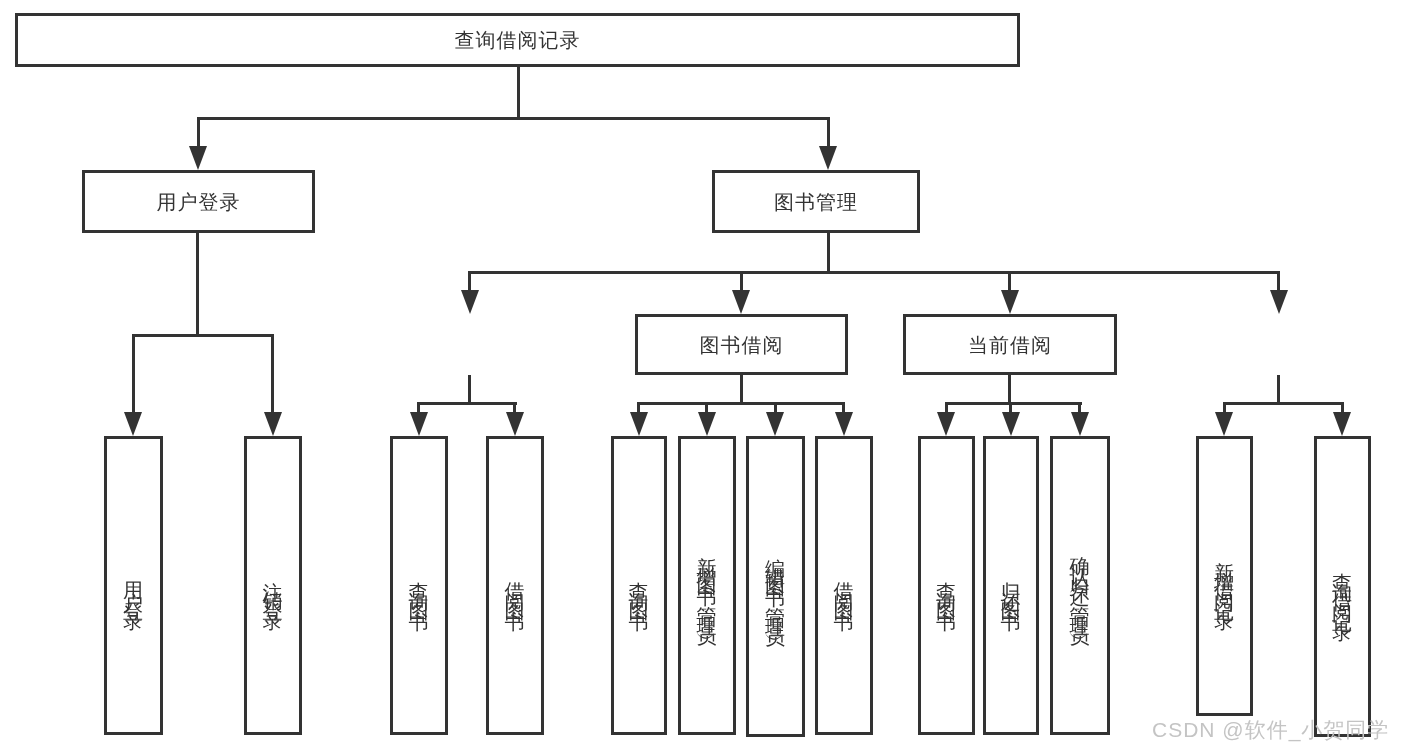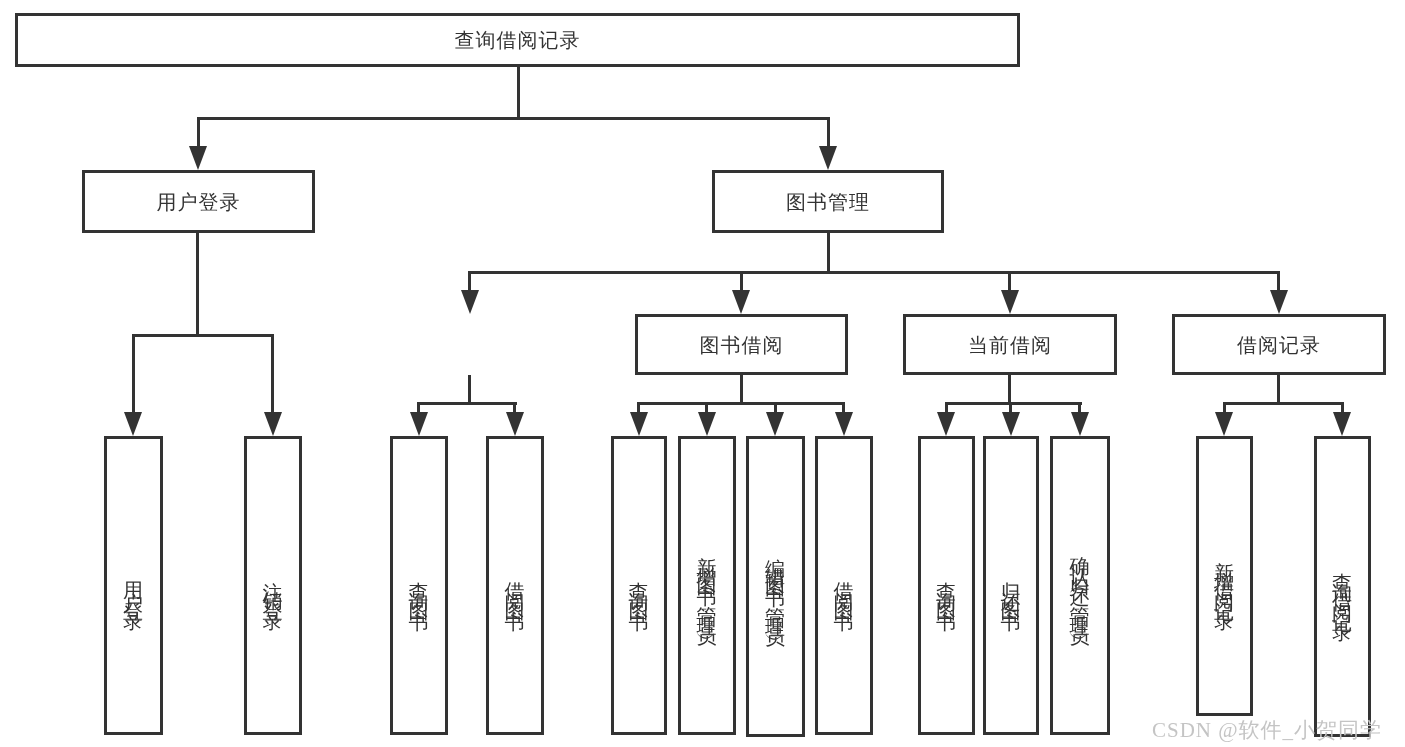--- a/index.html
+++ b/index.html
@@ -44,39 +44,38 @@
     border-top:24px solid var(--line);
   }
   .wm{
     position:absolute;
     left:1152px;top:716px;
     font-size:21px;
     color:var(--wm);
     letter-spacing:1px;
     z-index:5;
     white-space:nowrap;
-    font-family:Liberation Serif, serif;
   }
 </style>
 </head>
 <body>
 
 <div class="canvas">
 
   <div class="node node-h" style="left:15px;top:13px;width:1005px;height:54px">查询借阅记录</div>
 
   <div class="vl" style="left:517px;top:67px;height:51px"></div>
   <div class="hl" style="left:197px;top:117px;width:633px"></div>
   <div class="vl" style="left:197px;top:117px;height:31px"></div>
   <div class="arw" style="left:189px;top:146px"></div>
   <div class="vl" style="left:827px;top:117px;height:31px"></div>
   <div class="arw" style="left:819px;top:146px"></div>
 
   <div class="node node-h" style="left:82px;top:170px;width:233px;height:63px">用户登录</div>
-  <div class="node node-h" style="left:712px;top:170px;width:232px;height:63px">图书管理</div>
+  <div class="node node-h" style="left:712px;top:170px;width:208px;height:63px">图书管理</div>
 
   <div class="vl" style="left:196px;top:233px;height:104px"></div>
   <div class="hl" style="left:132px;top:334px;width:142px"></div>
   <div class="vl" style="left:132px;top:334px;height:80px"></div>
   <div class="arw" style="left:124px;top:412px"></div>
   <div class="vl" style="left:271px;top:334px;height:80px"></div>
   <div class="arw" style="left:264px;top:412px"></div>
 
   <div class="vl" style="left:827px;top:233px;height:41px"></div>
   <div class="hl" style="left:468px;top:271px;width:812px"></div>
@@ -84,21 +83,20 @@
   <div class="arw" style="left:461px;top:290px"></div>
   <div class="vl" style="left:740px;top:271px;height:20px"></div>
   <div class="arw" style="left:732px;top:290px"></div>
   <div class="vl" style="left:1008px;top:271px;height:20px"></div>
   <div class="arw" style="left:1001px;top:290px"></div>
   <div class="vl" style="left:1277px;top:271px;height:20px"></div>
   <div class="arw" style="left:1270px;top:290px"></div>
 
   <div class="node node-h" style="left:903px;top:314px;width:214px;height:61px">当前借阅</div>
   <div class="node node-h" style="left:635px;top:314px;width:213px;height:61px">图书借阅</div>
-  <div class="node node-h" style="left:1172px;top:314px;width:214px;height:61px">借阅记录</div>
 
   <div class="vl" style="left:468px;top:375px;height:29px"></div>
   <div class="hl" style="left:417px;top:402px;width:100px"></div>
   <div class="vl" style="left:417px;top:402px;height:12px"></div>
   <div class="arw" style="left:410px;top:412px"></div>
   <div class="vl" style="left:513px;top:402px;height:12px"></div>
   <div class="arw" style="left:506px;top:412px"></div>
 
   <div class="vl" style="left:740px;top:375px;height:29px"></div>
   <div class="hl" style="left:637px;top:402px;width:208px"></div>

